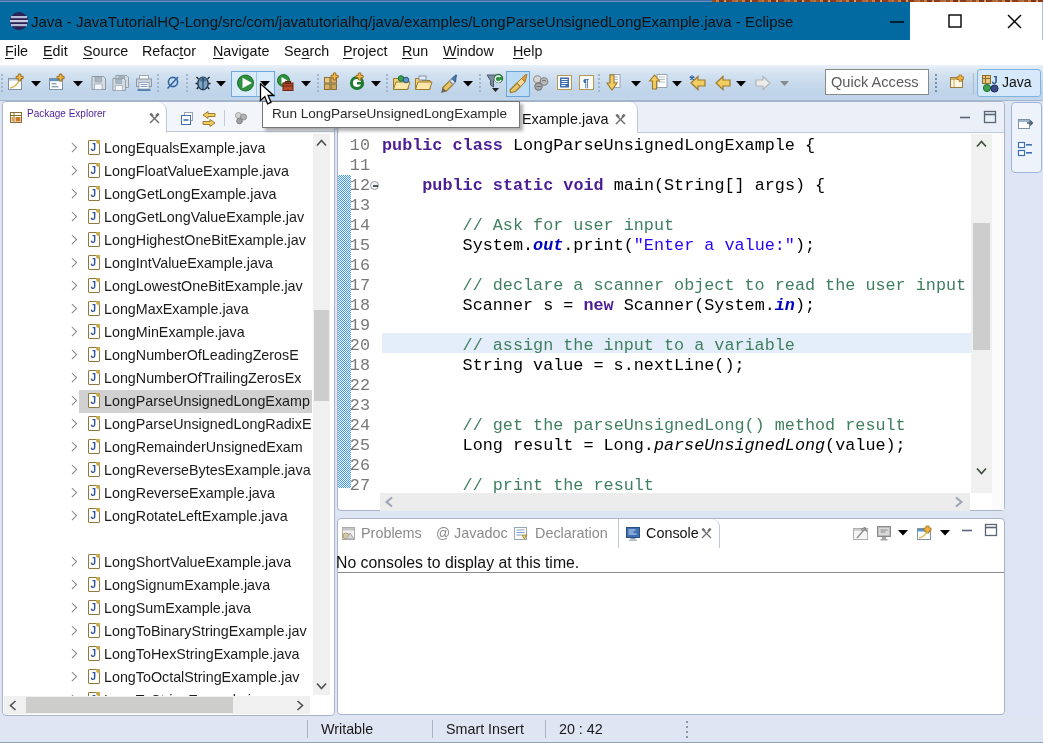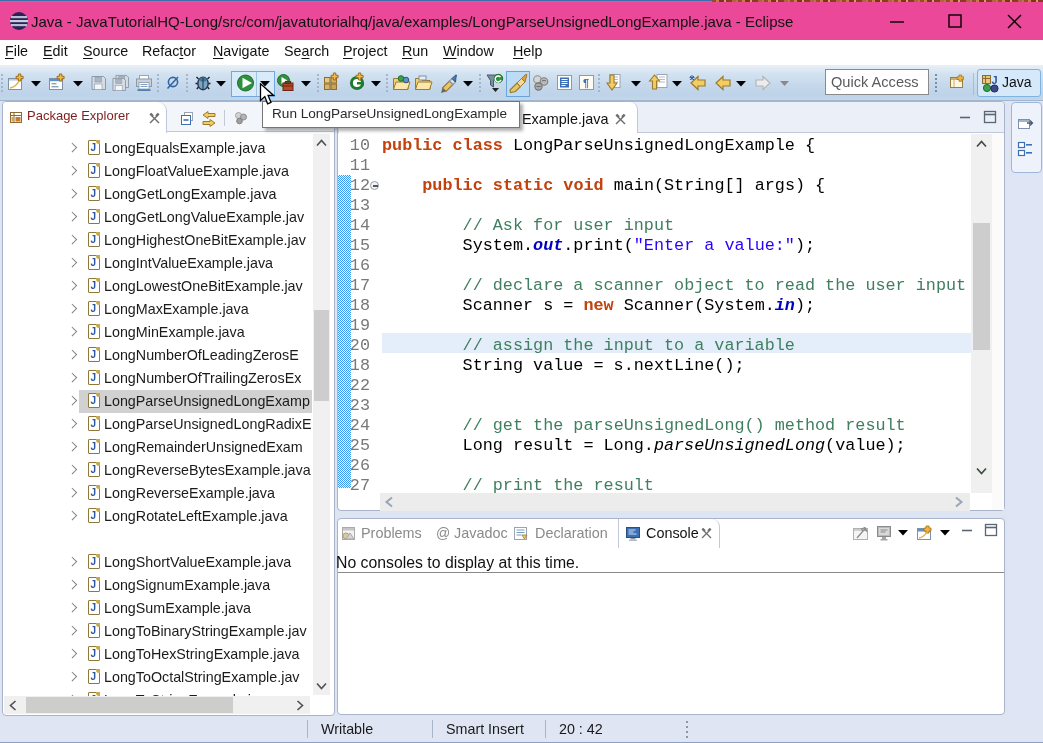--- a/index.html
+++ b/index.html
@@ -3,38 +3,38 @@
 <meta charset="utf-8">
 <style>
 * { margin:0; padding:0; box-sizing:border-box; }
 html,body { width:1043px; height:743px; overflow:hidden; }
 body { font-family:"Liberation Sans", sans-serif; background:#fff; position:relative; }
 .abs { position:absolute; }
 
 #topline { left:0; top:0; width:712px; height:2px; background:linear-gradient(#2a5d9d,#7ba0c8); }
 #topnoise { left:712px; top:0; width:331px; height:2px; background:repeating-linear-gradient(90deg,#9c4a24 0 4px,#c8803a 4px 7px,#7a3420 7px 12px,#d9a05c 12px 14px,#8a3c22 14px 20px,#b5652f 20px 24px,#aa7a50 24px 26px); }
 
-#titlebar { left:0; top:2px; width:1043px; height:38px; background:#ec4899; }
+#titlebar { left:0; top:2px; width:910px; height:38px; background:#0369a1; }
 #title-text { left:31px; top:11px; font-size:15px; color:#111; white-space:nowrap; }
 
 #menubar { left:0; top:40px; width:1043px; height:25px; background:#fff; }
 .menu { position:absolute; top:3px; font-size:14.3px; color:#111; }
 .menu u { text-decoration:underline; text-underline-offset:2px; }
 
 #toolbar { left:0; top:65px; width:1043px; height:36px;
   background:linear-gradient(#e9f0f8,#d3e2f1 25%,#c6d9ec 55%,#bed3e9 85%,#c3d7ea);
   border-bottom:1px solid #9fb6ce; }
 
 #mainbg { left:0; top:101px; width:1043px; height:616px; background:#dde4f2; }
 .panel { position:absolute; background:#fff; border:1px solid #a9b4cc; border-radius:4px; }
 
 #pkg { left:2px; top:101px; width:333px; height:615px; }
 #pkg-head-bg { position:absolute; left:0; top:0; width:331px; height:30px; background:#f2f5fa; border-bottom:1px solid #c0c9da; border-top-right-radius:4px; border-top-left-radius:4px; }
 #pkg-tab { position:absolute; left:0; top:0; width:164px; height:31px; background:#fff; border-right:1px solid #c0c9da; border-top-right-radius:9px; border-top-left-radius:4px; }
-#pkg-title { position:absolute; left:24px; top:6px; font-size:13px; color:#7f1d1d; }
+#pkg-title { position:absolute; left:24px; top:6px; font-size:10px; color:#4c1d95; }
 #tree { position:absolute; left:0; top:32px; width:309px; height:564px; overflow:hidden; }
 .trow { position:absolute; left:0; width:309px; height:23px; }
 .trow .sel { position:absolute; left:76px; top:0; width:233px; height:23px; background:#d1d1d1; }
 .chev { position:absolute; left:66px; top:7.5px; width:6.5px; height:6.5px; border-right:1.5px solid #7d7d7d; border-top:1.5px solid #7d7d7d; transform:rotate(45deg); }
 .jfile { position:absolute; left:85px; top:3.5px; width:12px; height:15px; background:#fff; border:1px solid #8f7839; border-radius:1px; }
 .jfile:before { content:""; position:absolute; right:-1px; top:-1px; width:4px; height:4px; background:#c9a84c; border-bottom-left-radius:3px; }
 .jfile:after { content:"J"; position:absolute; left:1.5px; top:1px; font:bold 10px "Liberation Sans",sans-serif; color:#2c56a0; }
 .tlabel { position:absolute; left:101px; top:3px; font-size:14.3px; color:#1b1b1b; white-space:nowrap; }
 
 #tree-vsb { position:absolute; left:310px; top:32px; width:17px; height:561px; background:#f0f0f0; }
@@ -48,21 +48,21 @@
 #ed-tab { position:absolute; left:1px; top:0; width:299px; height:31px; background:#fff; border-right:1px solid #c0c9da; border-top-right-radius:8px; }
 #ed-tab-label { position:absolute; left:183px; top:9px; font-size:14.4px; color:#111; }
 #ed-content { position:absolute; left:0; top:31px; width:666px; height:377px; font-family:"Liberation Mono",monospace; font-size:16.8px; }
 #hatch { position:absolute; left:0px; top:42px; width:13px; height:313px;
   background:#fff;
   background-image:linear-gradient(45deg,#3a97f2 25%,transparent 25%,transparent 75%,#3a97f2 75%),linear-gradient(45deg,#3a97f2 25%,transparent 25%,transparent 75%,#3a97f2 75%);
   background-size:2px 2px; background-position:0 0,1px 1px; }
 .lnum { position:absolute; width:32px; text-align:right; color:#787878; height:20px; line-height:20px; }
 .cline { position:absolute; left:44px; height:20px; line-height:20px; white-space:pre; color:#000; }
 #curline { position:absolute; left:44px; top:200px; width:589px; height:20px; background:#e4eefa; }
-.kw { color:#c2410c; font-weight:bold; }
+.kw { color:#4c1d95; font-weight:bold; }
 .cm { color:#3f7f5f; }
 .st { color:#2a00ff; }
 .fld { color:#0000c0; font-weight:bold; font-style:italic; }
 .sm { font-style:italic; }
 #fold12 { position:absolute; left:32px; top:48px; width:9px; height:9px; border:1px solid #9a9a9a; border-radius:50%; background:#eef4fb; }
 #fold12:before { content:""; position:absolute; left:1.5px; top:3.2px; width:5px; height:1.6px; background:#555; }
 
 #ed-vsb { position:absolute; left:633px; top:32px; width:21px; height:359px; background:#f0f0f0; }
 #ed-vsb .thumb { position:absolute; left:2px; top:89px; width:17px; height:127px; background:#cdcdcd; }
 #ed-ovr { position:absolute; left:654px; top:31px; width:12px; height:377px; background:#fbfbfb; }

